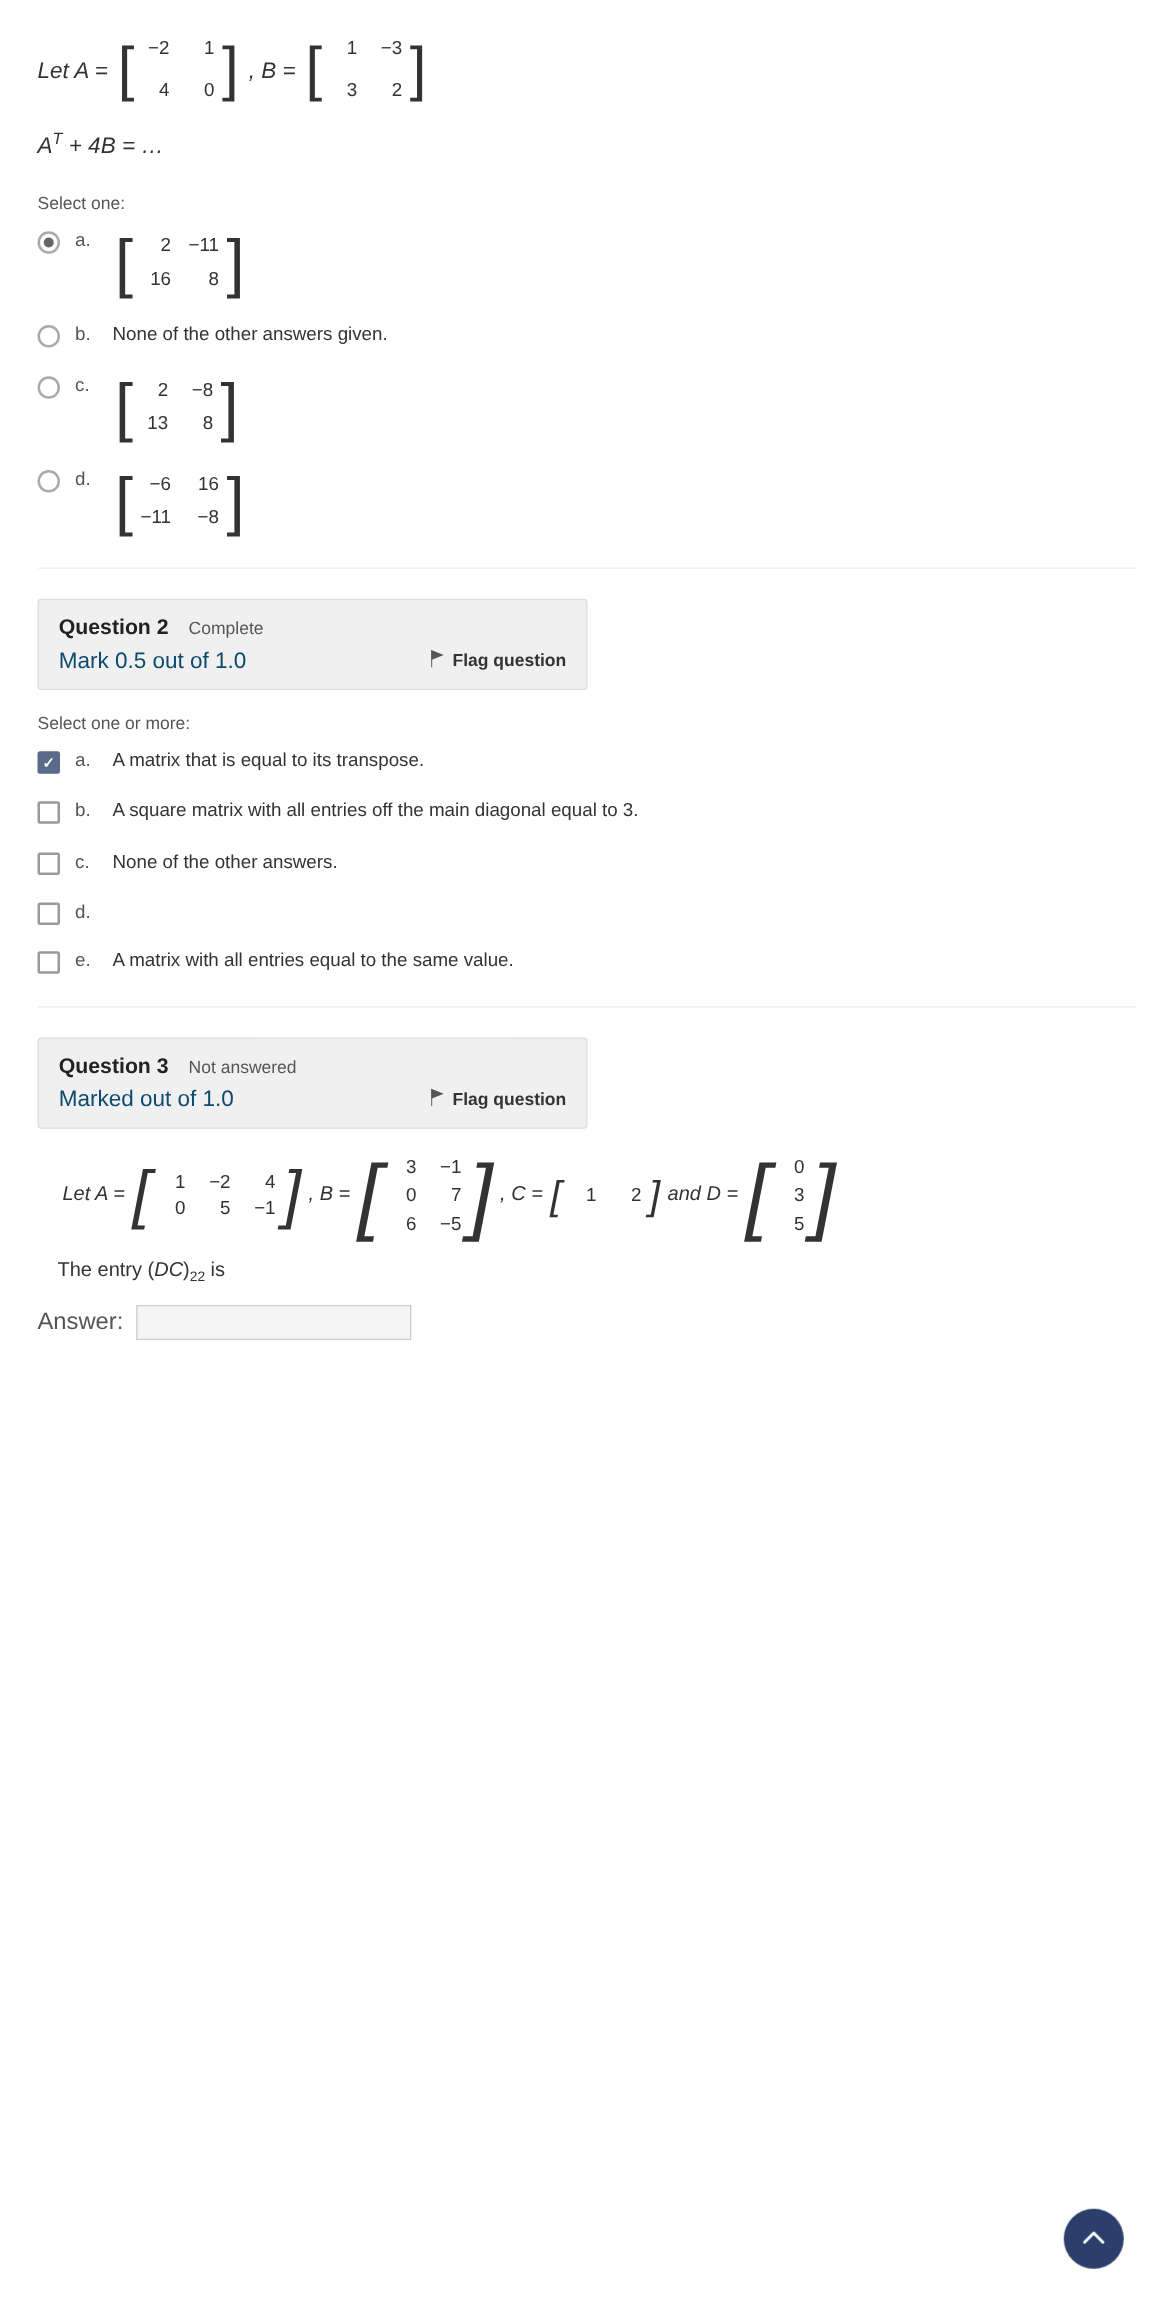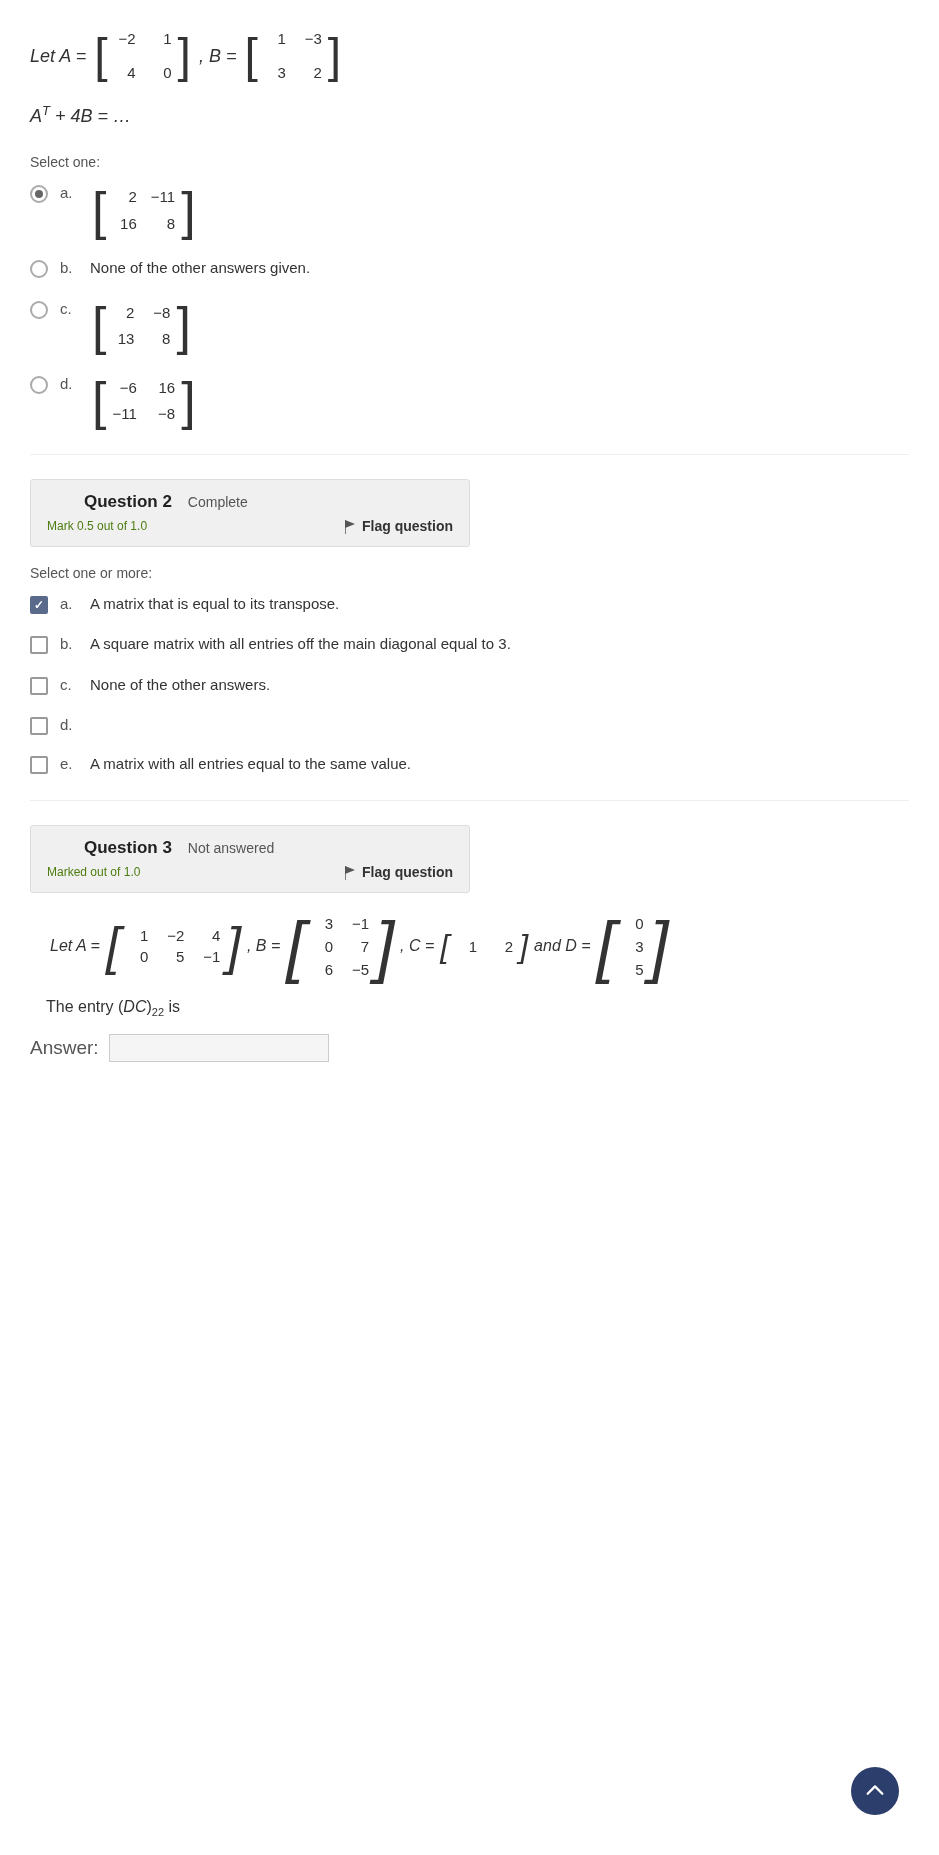--- a/index.html
+++ b/index.html
@@ -49,39 +49,38 @@
     }
     .question-header-row1 {
       display: flex;
       align-items: center;
       gap: 16px;
     }
     .question-title {
       font-size: 17px;
       font-weight: bold;
       color: #222;
-      margin-left: 37px;
     }
     .question-status {
       font-size: 14px;
       color: #555;
     }
     .question-header-row2 {
       display: flex;
       align-items: center;
       justify-content: space-between;
     }
     .question-mark {
-      font-size: 12px;
-      color: #4d7c0f;
+      font-size: 18px;
+      color: #0c4a6e;
       text-align: center;
     }
     .flag-question {
       display: flex;
-      align-items: flex-end;
+      align-items: flex-start;
       gap: 5px;
       font-weight: bold;
       font-size: 14px;
       color: #333;
       cursor: pointer;
     }
     
     .select-label {
       font-size: 14px;
       color: #555;

